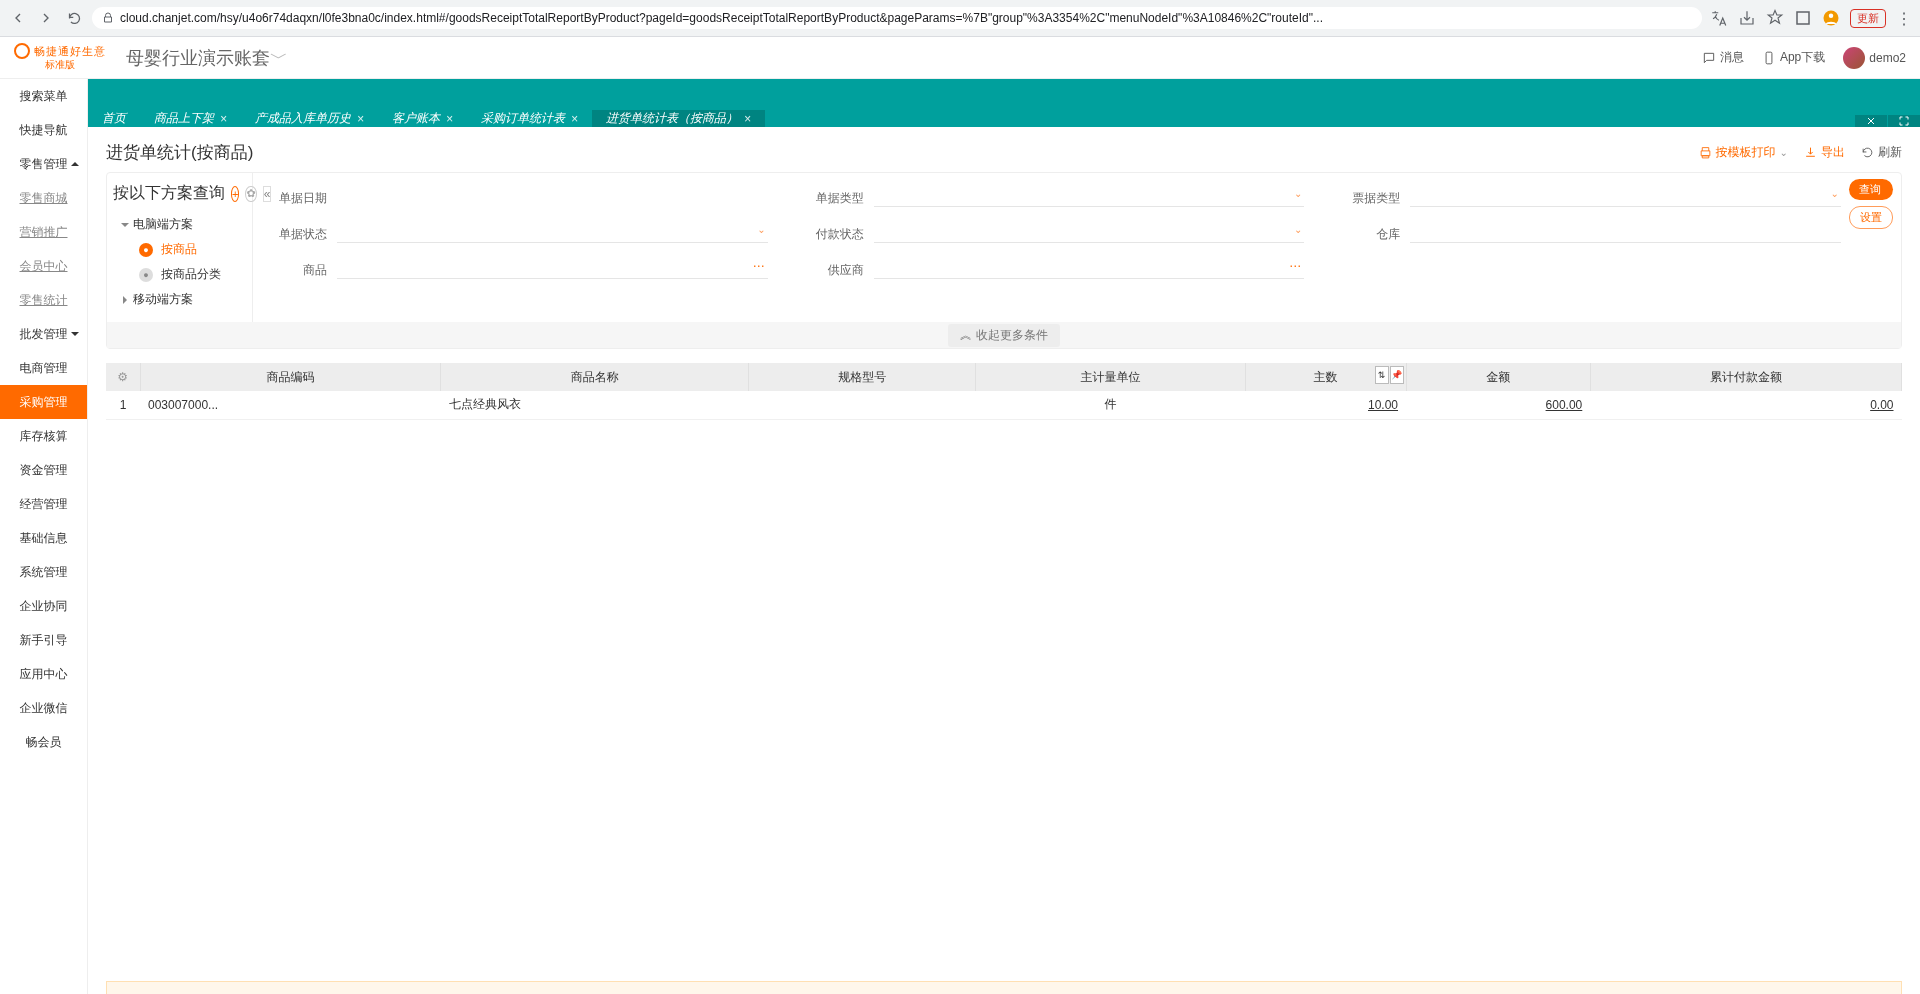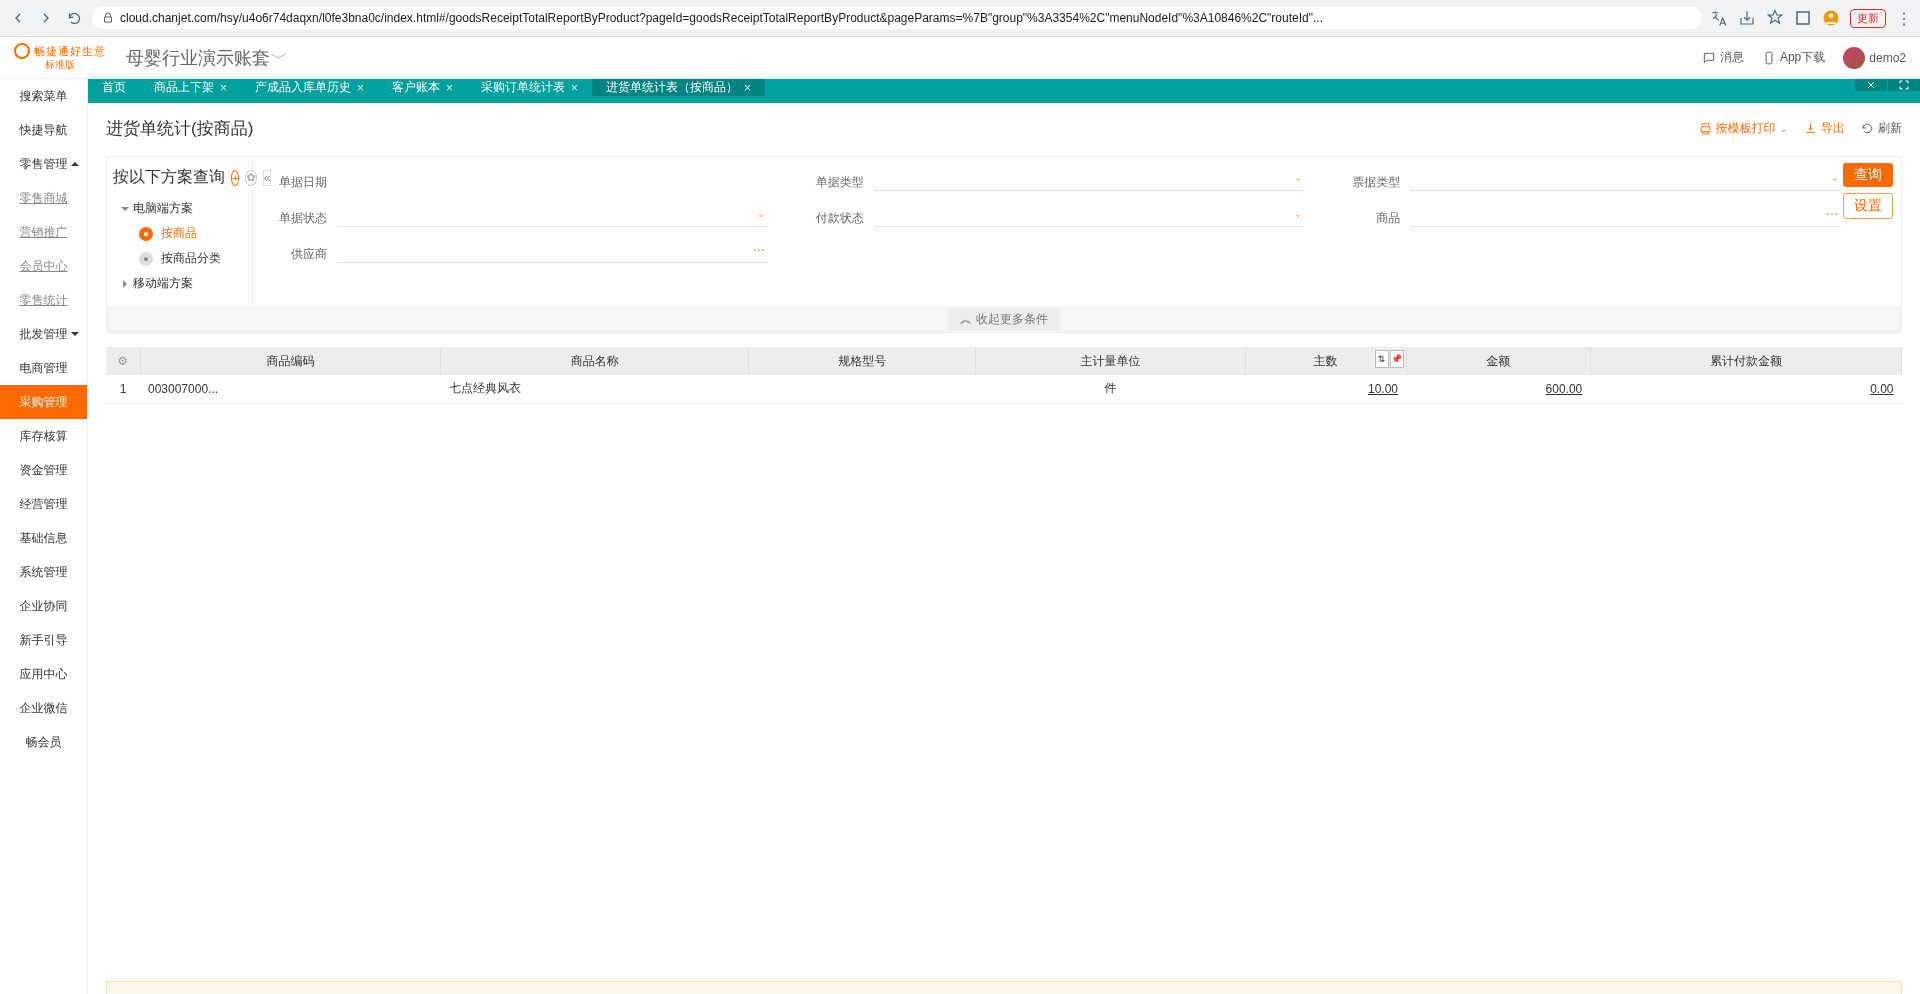--- a/index.html
+++ b/index.html
@@ -33,31 +33,31 @@
 .sidebar { width:88px; background:#fff; border-right:1px solid #eee; overflow-y:auto; }
 .sb-item { height:34px; display:flex; align-items:center; justify-content:center; color:#333; font-size:12px; cursor:pointer; position:relative; }
 .sb-item.active { background:#ff6a00; color:#fff; }
 .sb-item.sub { color:#888; font-size:12px;text-decoration:underline; }
 .sb-item.expandable::after { content:""; position:absolute; right:8px; width:0; height:0; border-left:4px solid transparent; border-right:4px solid transparent; }
 .sb-item.open::after { border-bottom:4px solid #333; }
 .sb-item.closed::after { border-top:4px solid #333; }
 
 
 .main { flex:1; display:flex; flex-direction:column; background:#f5f5f5; min-width:0; }
-.tabs-bar { height:24px; background:#00a09d; display:flex; align-items:flex-start; }
+.tabs-bar { height:48px; background:#00a09d; display:flex; align-items:flex-end;font-style:italic; }
 .tab { padding:0 14px; display:flex; align-items:center; color:#fff; font-size:12px; cursor:pointer; gap:6px; }
 .tab.active { background:#008481; }
 .tab .close-x { font-size:12px; opacity:.85; }
 .tabs-right { margin-left:auto; display:flex; }
 .tabs-right .tbtn { width:32px; display:flex; align-items:center; justify-content:center; color:#fff; cursor:pointer; background:#008481; }
 .tabs-right .tbtn + .tbtn { margin-left:1px; }
 
 
 .page { flex:1; background:#fff; margin:0; overflow:auto; padding:14px 18px 0; display:flex; flex-direction:column; }
-.page-head { display:flex; align-items:center; margin-bottom:16px; }
+.page-head { display:flex; align-items:center; margin-bottom:8px; }
 .page-title { font-size:17px; color:#333; }
 .page-actions { margin-left:auto; display:flex; align-items:center; gap:16px; color:#555; font-size:12px; }
 .page-actions .act { display:flex; align-items:center; gap:4px; cursor:pointer; }
 .act.orange { color:#ff6a00; }
 .act .chev { color:#999; font-size:10px; }
 
 
 .filter-wrap { border:1px solid #eee; border-radius:4px; }
 .filter-row { display:flex; }
 .filter-left { width:146px; border-right:1px solid #eee; padding:10px 8px 10px 6px; }
@@ -80,21 +80,21 @@
 .field-label { width:56px; text-align:right; color:#666; font-size:12px; margin-right:10px; flex-shrink:0; }
 .field-input { flex:1; border-bottom:1px solid #e5e5e5; height:26px; display:flex; align-items:center; justify-content:space-between; color:#333; padding:0 2px; }
 .field-input .chev { color:#ff9c5a; font-size:10px; }
 .field-input .dots { color:#ff6a00; letter-spacing:1px; }
 .date-opts { display:flex; align-items:center; gap:10px; font-size:12px; color:#666; }
 .date-opts .opt { cursor:pointer; }
 .date-opts .opt.active { background:#ff6a00; color:#fff; border-radius:9px; padding:1px 8px; }
 .date-range { color:#333; font-size:12px; margin-top:2px; }
 
 .fr-buttons { position:absolute; right:8px; top:6px; display:flex; flex-direction:column; gap:6px; }
-.btn { min-width:44px; padding:3px 10px; border-radius:3px; font-size:14px; text-align:center; cursor:pointer; }
+.btn { min-width:44px; padding:3px 10px; border-radius:11px; font-size:11px; text-align:left; cursor:pointer; }
 .btn.primary { background:#ff6a00; color:#fff; }
 .btn.outline { border:1px solid #ff9c5a; color:#ff6a00; background:#fff; }
 
 .collapse-bar { height:26px; background:#f6f6f6; display:flex; align-items:center; justify-content:center; }
 .collapse-pill { background:#ededed; padding:3px 12px; border-radius:3px; color:#777; font-size:12px; display:flex; align-items:center; gap:4px; cursor:pointer; }
 
 
 .table-wrap { margin-top:14px; }
 table { width:100%; border-collapse:collapse; }
 thead th { background:#ededed; height:28px; font-weight:normal; color:#333; font-size:12px; border-right:1px solid #e0e0e0; padding:0 8px; position:relative; }
@@ -335,20 +335,26 @@
                 <div class="field-input">
                     <span></span>
                     <span class="chev">⌄</span>
                   </div>
               </div>
               <div class="field">
                 <div class="field-label">付款状态</div>
                 <div class="field-input">
                     <span></span>
                     <span class="chev">⌄</span>
+                  </div>
+              </div>
+              <div class="field">
+                <div class="field-label">仓库</div>
+                <div class="field-input">
+                    <span></span>
                   </div>
               </div>
               <div class="field">
                 <div class="field-label">商品</div>
                 <div class="field-input">
                     <span></span>
                     <span class="dots">⋯</span>
                   </div>
               </div>
               <div class="field">

